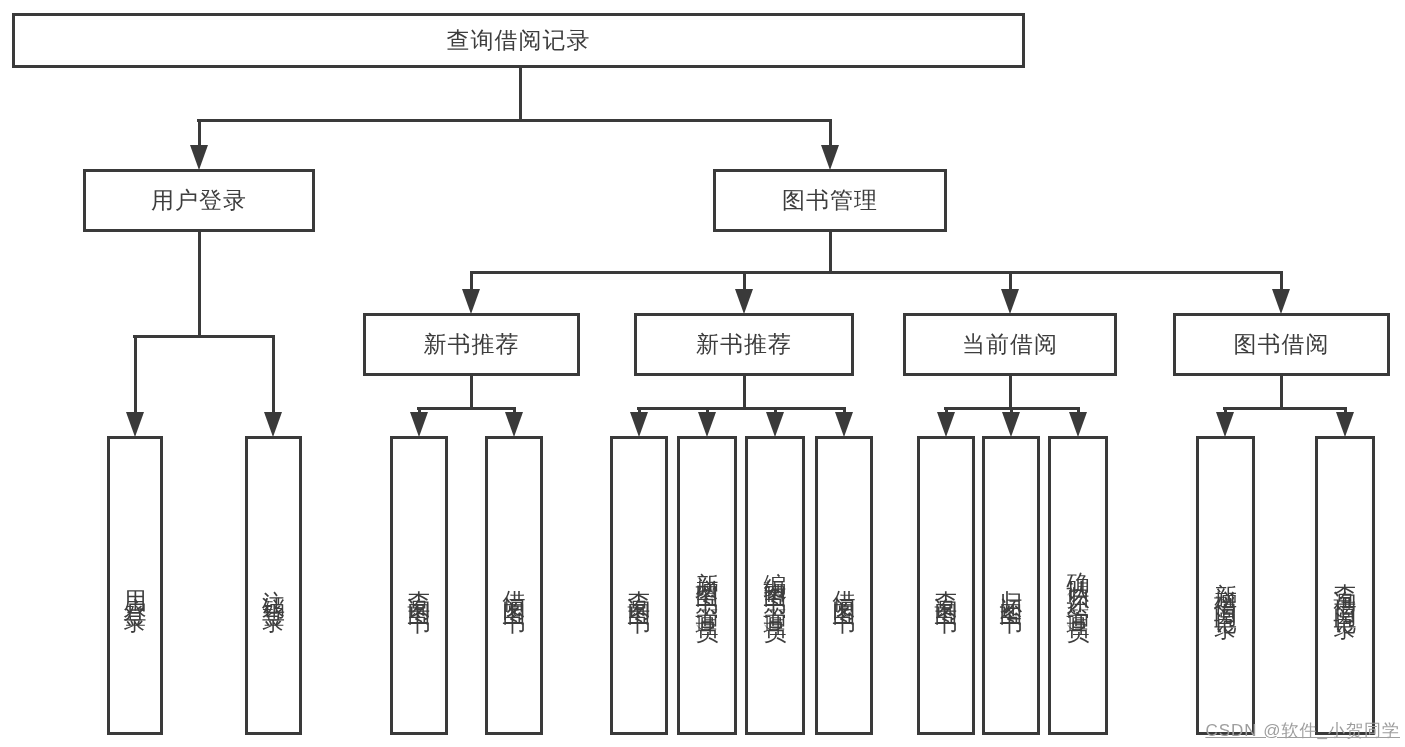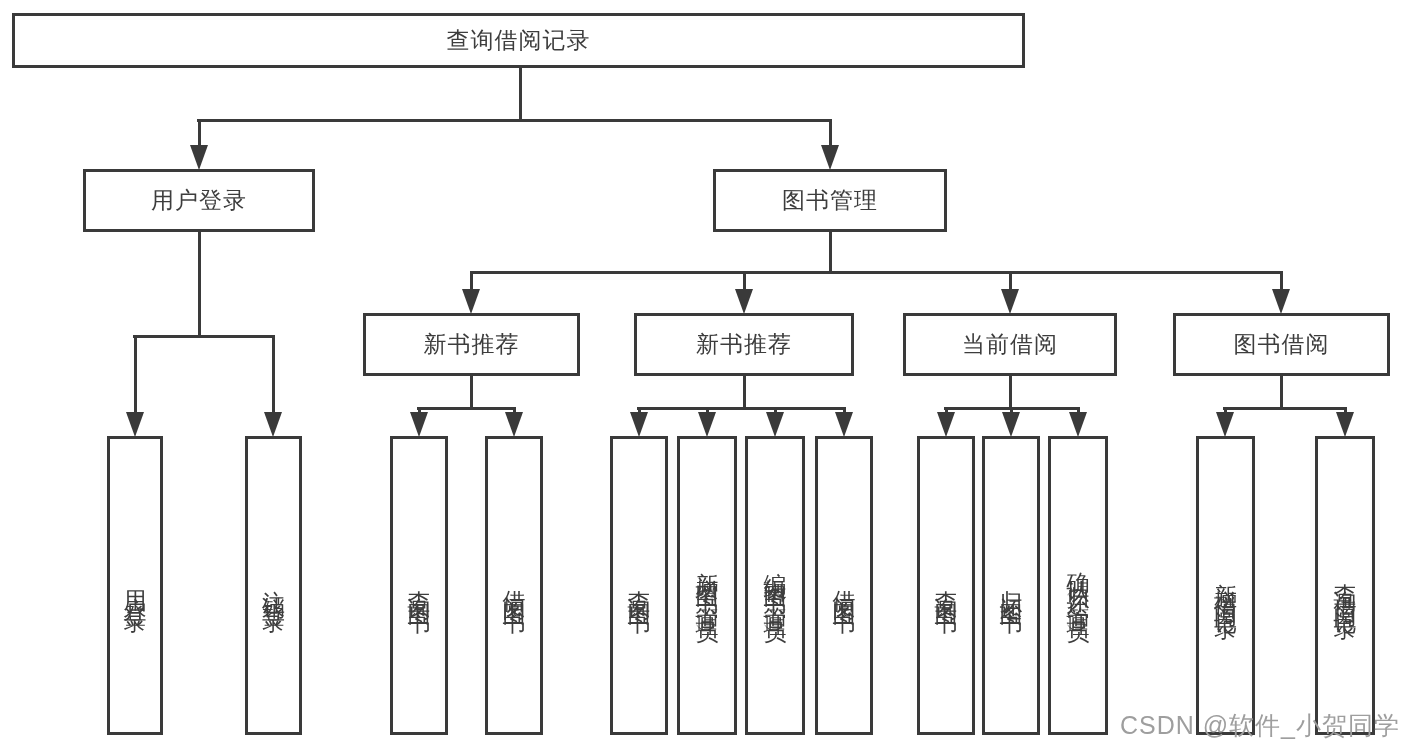--- a/index.html
+++ b/index.html
@@ -49,25 +49,26 @@
     height: 0;
     border-left: 9px solid transparent;
     border-right: 9px solid transparent;
     border-top: 25px solid var(--line, #3a3a3a);
     z-index: 1;
   }
   .watermark {
     position: absolute;
     right: 5px;
     bottom: 5px;
-    font-size: 25px;
+    font-size: 17px;
     letter-spacing: 1px;
     color: var(--wm, rgba(158,158,158,0.9));
     z-index: 10;
     white-space: nowrap;
+    text-decoration: underline;
   }
 </style>
 </head>
 <body>
 
 <div class="canvas">
 
   <div id="connectors">
       <div class="vline" style="left: 518.5px; top: 67px; width: 3px; height: 55px;"></div>
       <div class="hline" style="left: 197px; top: 118.5px; width: 635px; height: 3px;"></div>

